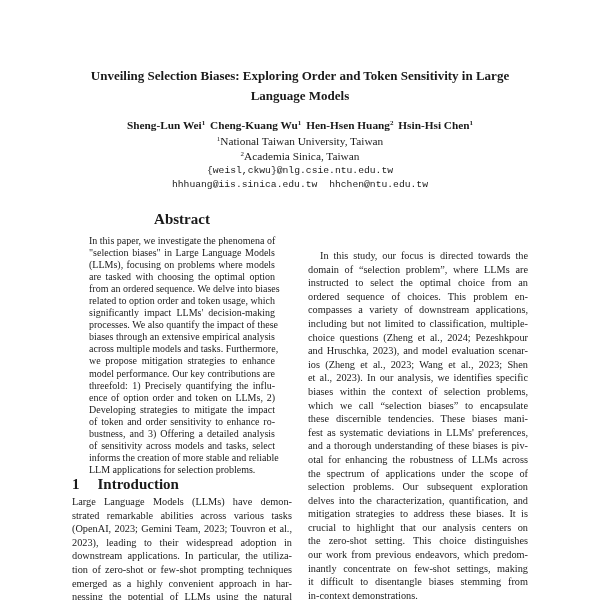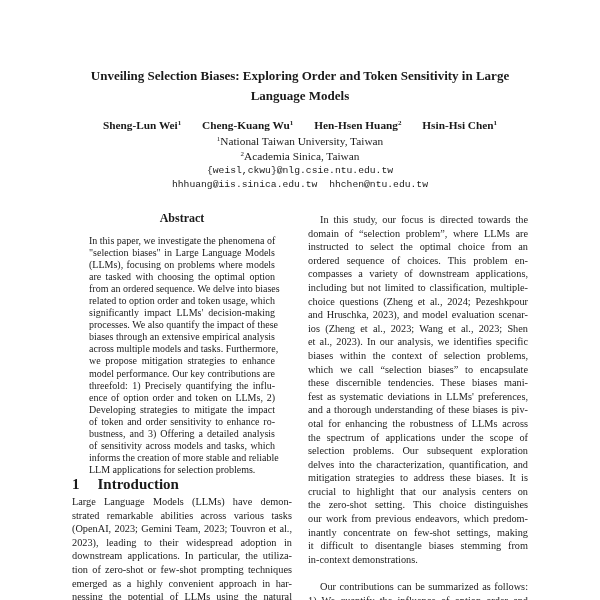--- a/index.html
+++ b/index.html
@@ -1,41 +1,41 @@
 <!DOCTYPE html>
 <html><head>
 <meta charset="utf-8">
 <style>
   html, body { margin: 0; padding: 0; background: #ffffff; }
   body { width: 600px; height: 600px; overflow: hidden; position: relative; color: #1a1a1a; }
   #title { position: absolute; left: 60px; top: 66px; width: 480px; text-align: center;
            font-family: "Liberation Serif", serif; font-weight: bold; font-size: 13px; line-height: 20px; }
   #authors { position: absolute; left: 60px; top: 116px; width: 480px; text-align: center;
              font-family: "Liberation Serif", serif; font-weight: bold; font-size: 11.3px; line-height: 15px; word-spacing: 0; }
-  #authors .author { margin: 0 9px; }
+  #authors .author { margin: 0 1px; }
   #authors sup { font-size: 7px; vertical-align: 4px; }
   .affil { position: absolute; left: 60px; width: 480px; text-align: center;
            font-family: "Liberation Serif", serif; font-size: 11.3px; line-height: 15px; }
   .affil sup { font-size: 7px; vertical-align: 4px; }
   .email { position: absolute; left: 60px; width: 480px; text-align: center;
            font-family: "Liberation Mono", monospace; font-size: 9.7px; line-height: 15px; }
   .email span { margin: 0 3px; }
   #abstract-heading { position: absolute; left: 89px; top: 211px; width: 186px; text-align: center;
-                      font-family: "Liberation Serif", serif; font-weight: bold; font-size: 12px; }
+                      font-family: "Liberation Serif", serif; font-weight: bold; font-size: 15px; }
   .col { position: absolute; font-family: "Liberation Serif", serif; font-size: 10.2px; line-height: 12.05px; }
   .col .line { white-space: nowrap; display: block; text-align: justify; text-align-last: justify; height: 12.05px; overflow: visible; }
   .col .line.last { text-align-last: left; }
   #abstract-body { left: 89px; top: 235px; width: 186px; font-size: 10px; }
   #intro-heading { position: absolute; left: 72px; top: 476px; font-family: "Liberation Serif", serif; font-weight: bold; font-size: 15px; }
   #intro-heading .num { margin-right: 18px; }
   #intro-body { left: 72px; top: 495px; width: 220px; font-size: 10.3px; line-height: 13.6px; }
   #intro-body .line { height: 13.6px; }
   #right-body { left: 308px; top: 213px; width: 220px; font-size: 10.3px; line-height: 13.6px; }
   #right-body .line { height: 13.6px; }
-  .indent { text-indent: 12px; }
+  .indent { text-indent: 12px; margin-top: 36px; }
   .gap { height: 13.6px; display: block; }
 </style>
 </head>
 <body>
 
 <div id="title">
   <div>Unveiling Selection Biases: Exploring Order and Token Sensitivity in Large</div>
   <div>Language Models</div>
 </div>
 
@@ -70,21 +70,21 @@
   <span class="line">processes. We also quantify the impact of these</span>
   <span class="line">biases through an extensive empirical analysis</span>
   <span class="line">across multiple models and tasks. Furthermore,</span>
   <span class="line">we propose mitigation strategies to enhance</span>
   <span class="line">model performance. Our key contributions are</span>
   <span class="line">threefold: 1) Precisely quantifying the influ-</span>
   <span class="line">ence of option order and token on LLMs, 2)</span>
   <span class="line">Developing strategies to mitigate the impact</span>
   <span class="line">of token and order sensitivity to enhance ro-</span>
   <span class="line">bustness, and 3) Offering a detailed analysis</span>
-  <span class="line">of sensitivity across models and tasks, which</span>
+  <span class="line">of sensitivity across models and tasks, select</span>
   <span class="line">informs the creation of more stable and reliable</span>
   <span class="line last">LLM applications for selection problems.</span>
 </div>
 
 <div id="intro-heading"><span class="num">1</span><span>Introduction</span></div>
 
 <div id="intro-body" class="col">
   <span class="line">Large Language Models (LLMs) have demon-</span>
   <span class="line">strated remarkable abilities across various tasks</span>
   <span class="line">(OpenAI, 2023; Gemini Team, 2023; Touvron et al.,</span>

